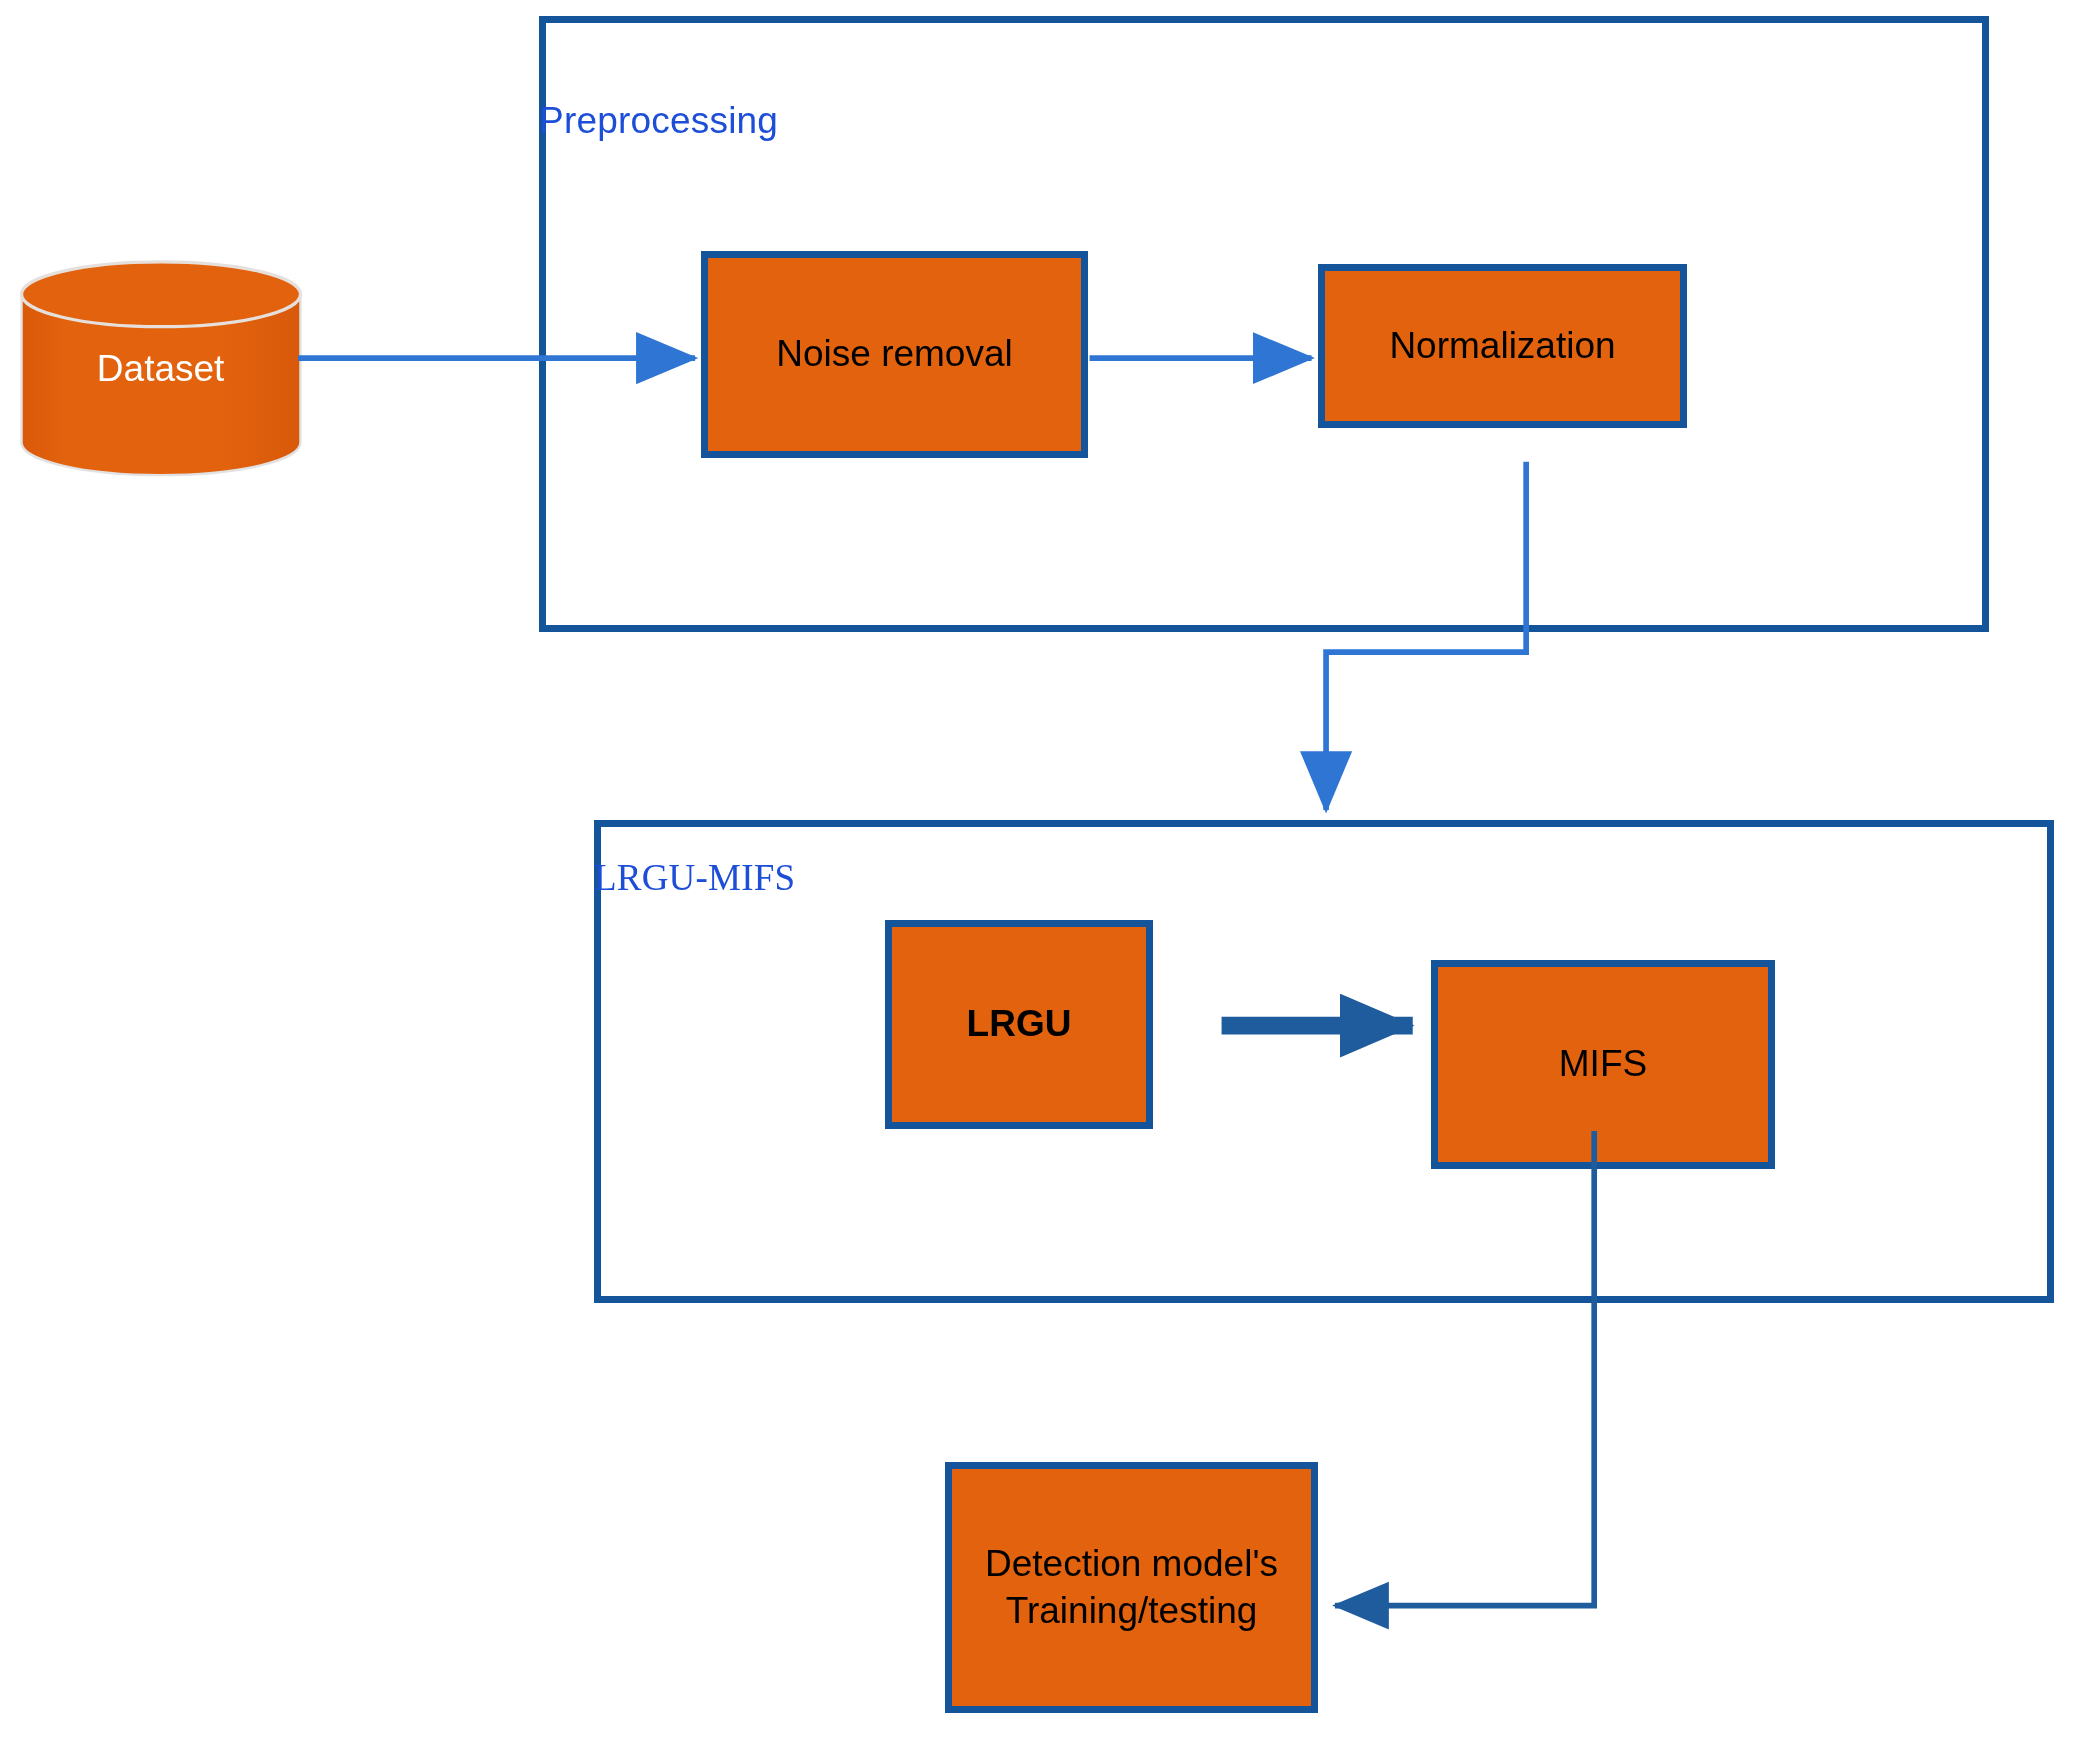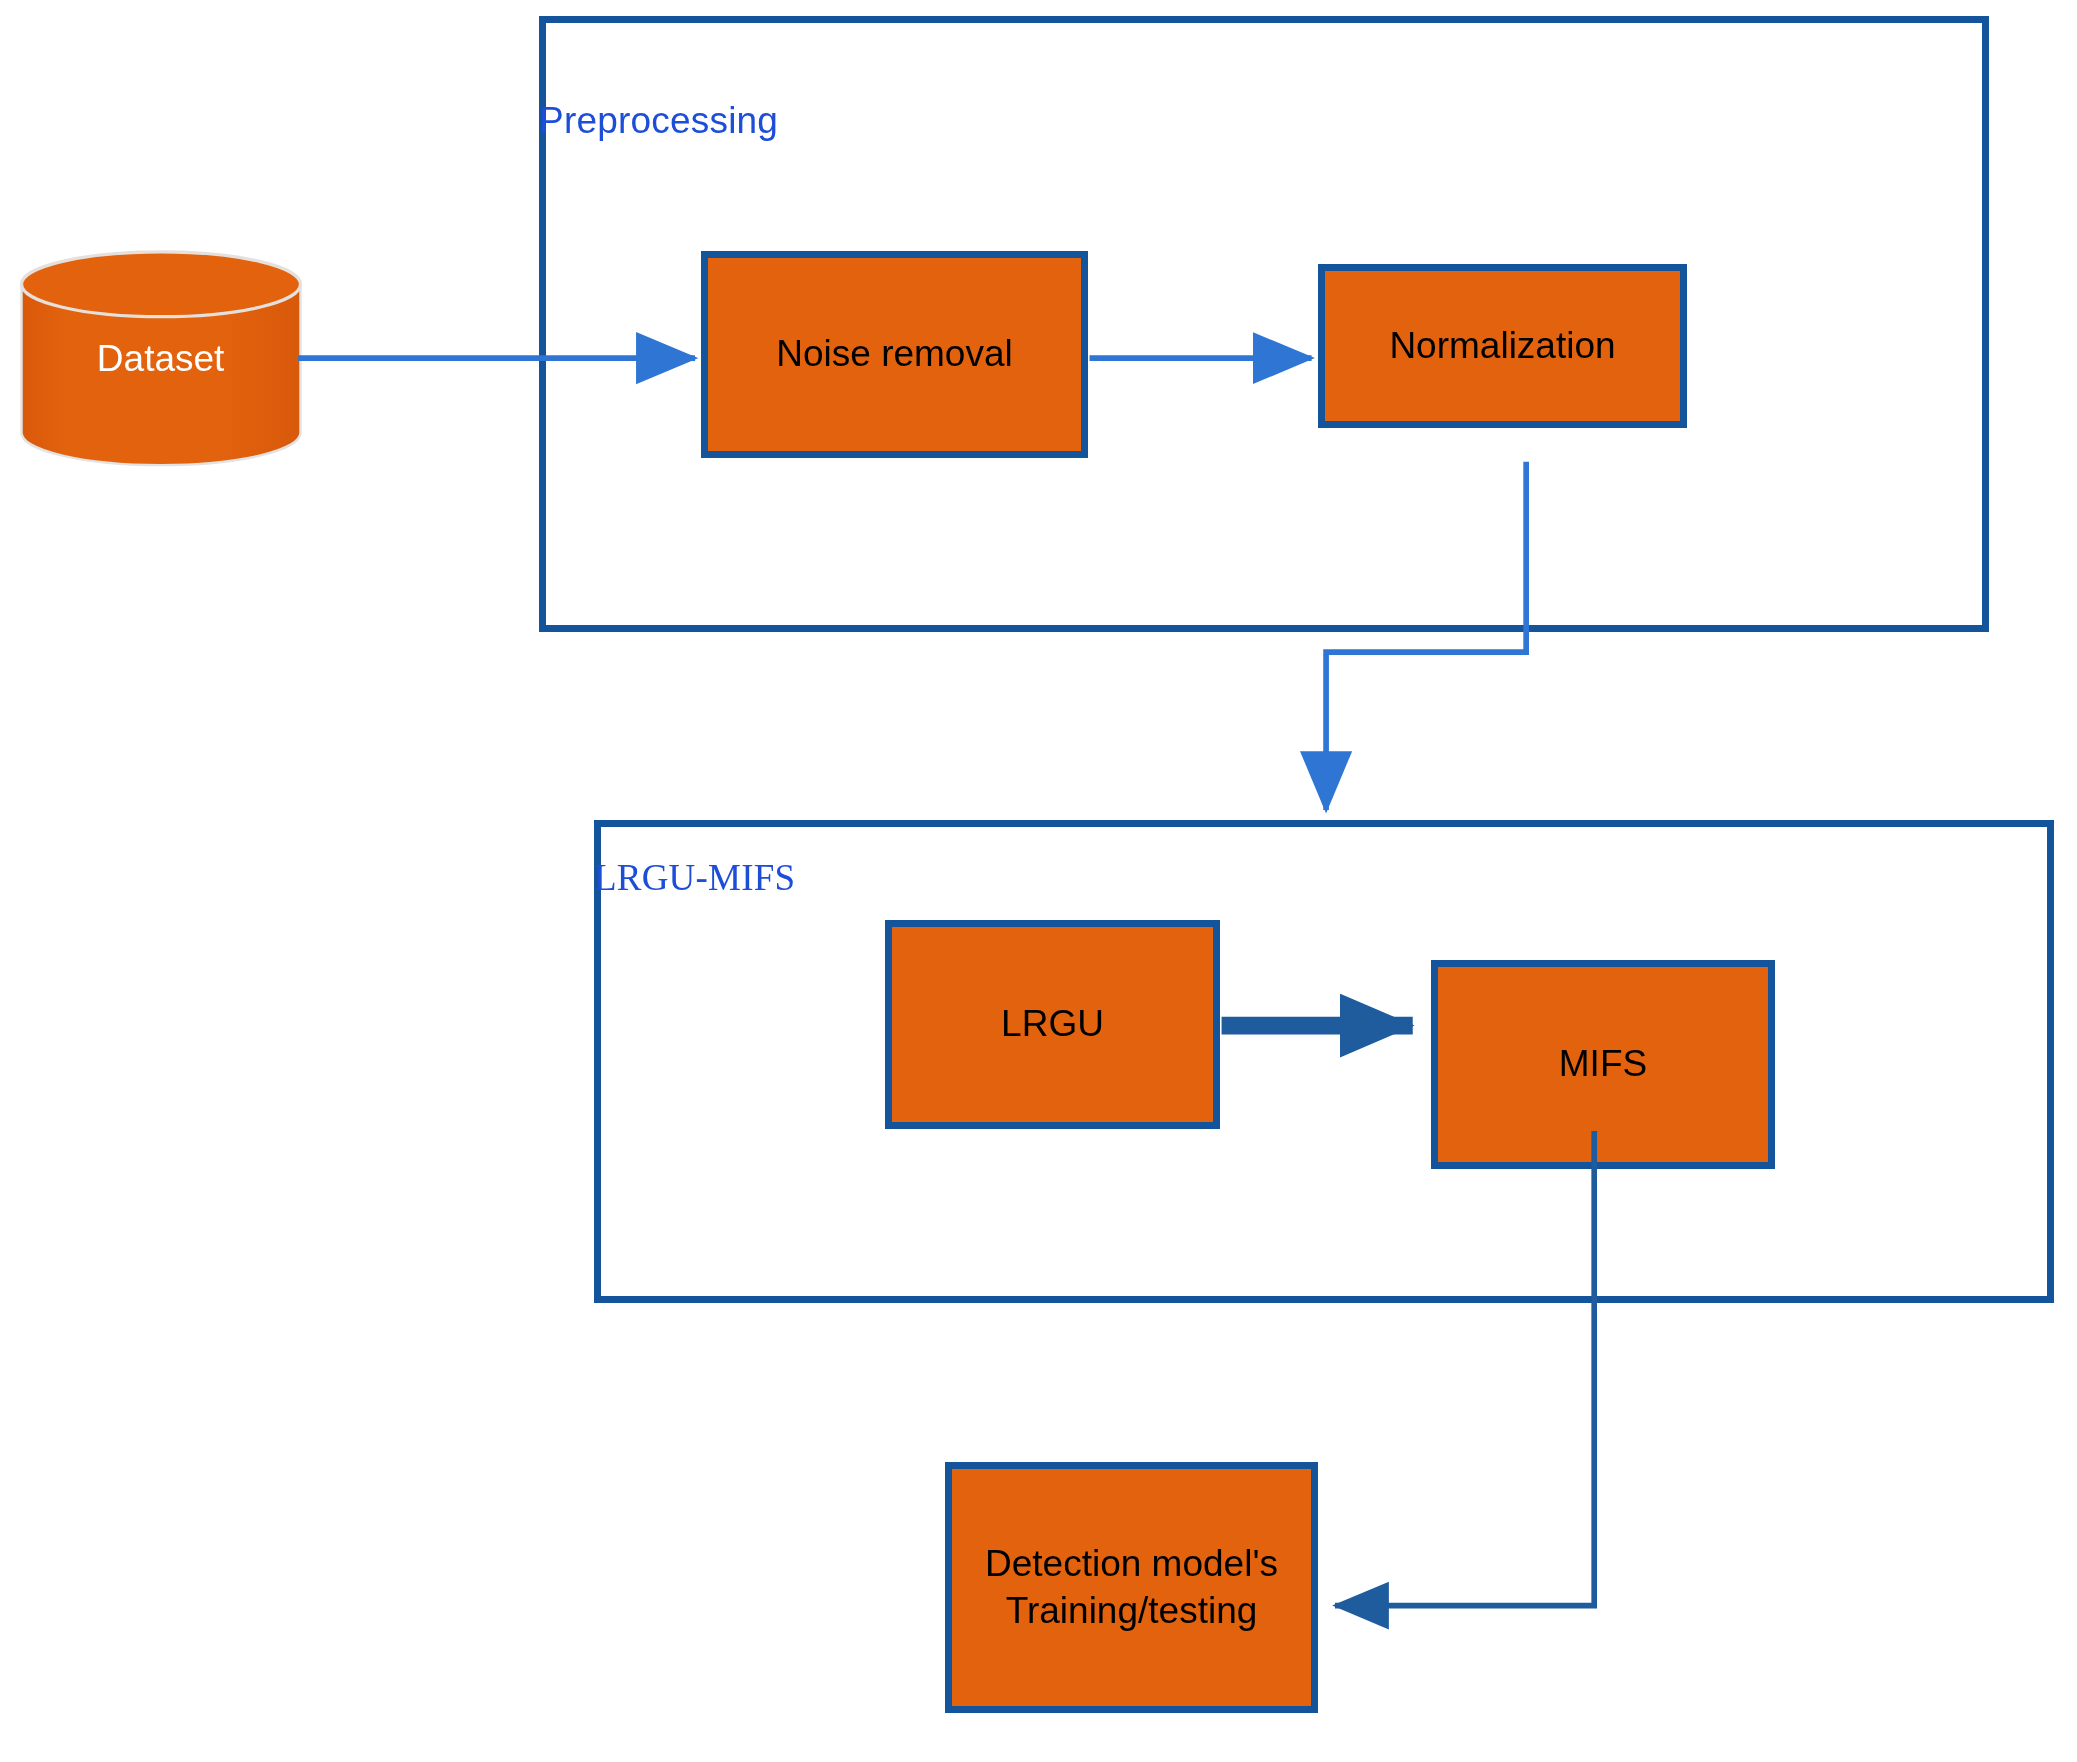--- a/index.html
+++ b/index.html
@@ -81,21 +81,21 @@
 <body>
 
 <div id="canvas">
 
   <div class="group-box" style="left:539px; top:16px; width:1450px; height:616px;"></div>
   <div class="group-title" style="left:539px; top:100px; width:1450px;">Preprocessing</div>
 
   <div class="group-box" style="left:594px; top:820px; width:1460px; height:483px;"></div>
   <div class="group-title" style="left:594px; top:856px; width:1460px;font-family:Liberation Serif, serif;">LRGU-MIFS</div>
 
-  <div class="cylinder" style="left:14.6px; top:247px; width:292px; height:223px;">
+  <div class="cylinder" style="left:14.6px; top:257px; width:292px; height:223px;">
     <svg width="292" height="223" viewBox="0 0 360 275" style="position:absolute; left:0; top:0;">
       <defs>
         <linearGradient id="cylBodyGrad" x1="0" y1="0" x2="1" y2="0">
           <stop offset="0%" stop-color="#D9590A"></stop>
           <stop offset="16%" stop-color="#E2620E"></stop>
           <stop offset="72%" stop-color="#E2620E"></stop>
           <stop offset="100%" stop-color="#D8590A"></stop>
         </linearGradient>
       </defs>
 
@@ -107,21 +107,21 @@
   </div>
 
   <div class="proc-box" style="left:701px; top:251px; width:387px; height:207px;">
     <span>Noise removal</span>
   </div>
 
   <div class="proc-box" style="left:1318px; top:264px; width:369px; height:164px;">
     <span>Normalization</span>
   </div>
 
-  <div class="proc-box" style="left:885px; top:920px; width:335px; height:209px;">
+  <div class="proc-box" style="left:885px; top:920px; width:268px; height:209px;font-weight:bold;">
     <span>LRGU</span>
   </div>
 
   <div class="proc-box" style="left:1431px; top:920px; width:344px; height:209px;margin-top:40px;">
     <span>MIFS</span>
   </div>
 
   <div class="proc-box" style="left:945px; top:1462px; width:373px; height:251px;">
     <span>Detection model's
 Training/testing</span>

